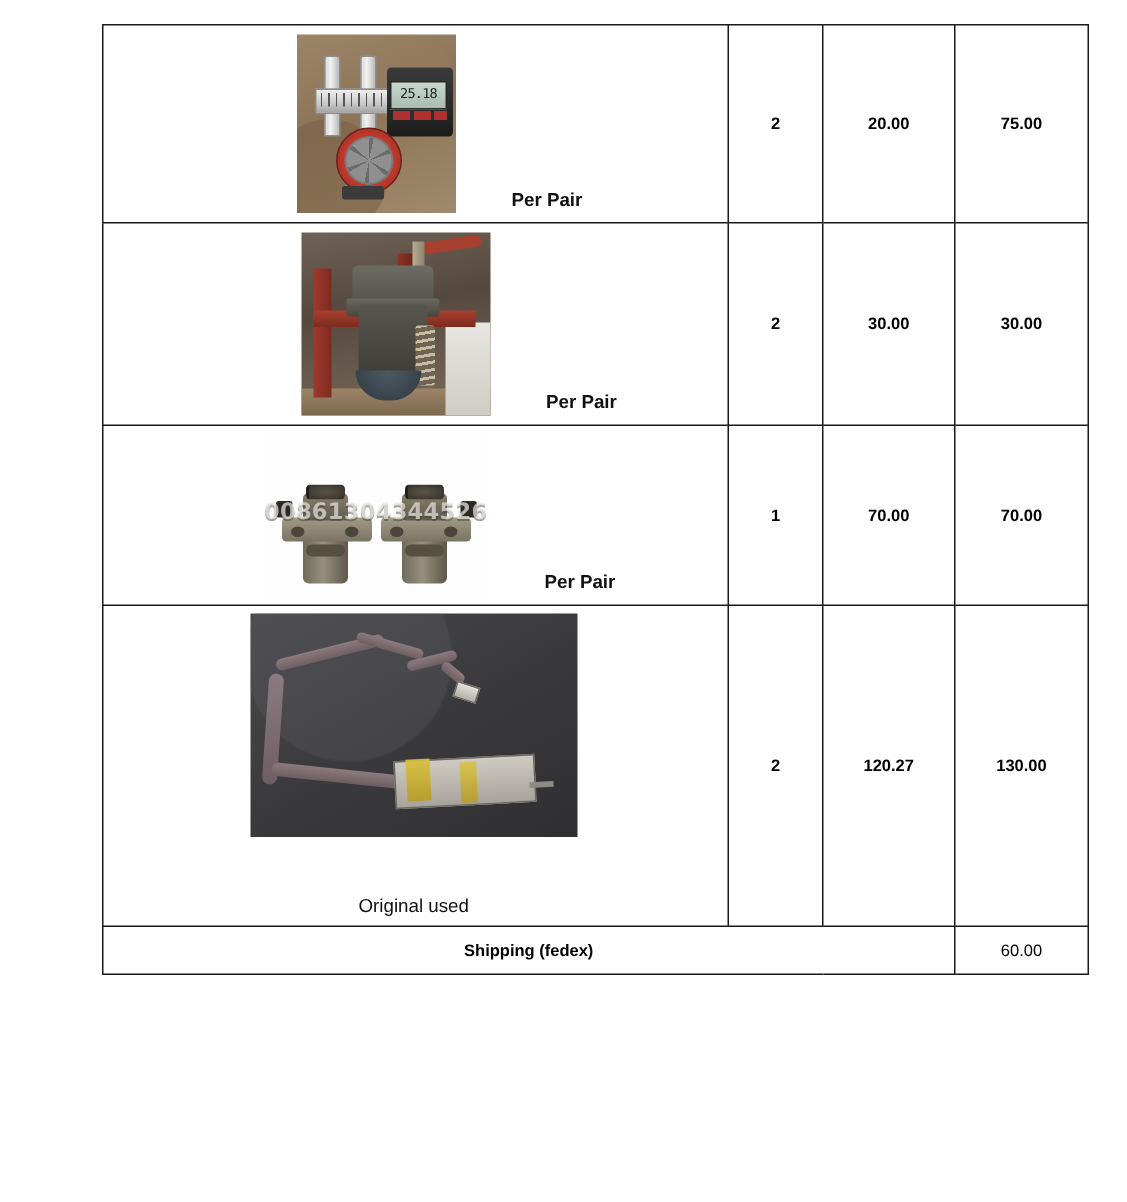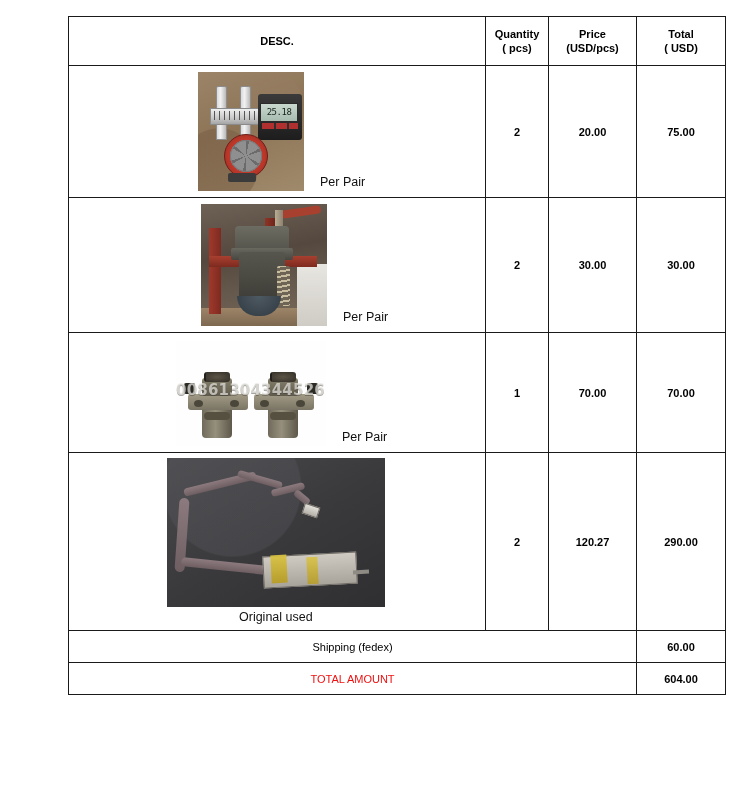--- a/index.html
+++ b/index.html
@@ -83,33 +83,35 @@
     text-align: center;
     font-weight: bold;
     font-size: 11px;
     vertical-align: top;
     padding-top: 12px;
   }
 
   .photo-row {
     display: flex;
     align-items: flex-end;
+    gap: 21px;
   }
   .caption {
     font-size: 12.5px;
-    font-weight: normal;
+    font-weight: bold;
     color: #111;
     white-space: nowrap;
     padding-bottom: 2px;
     padding-left: 16px;
   }
   .caption-below {
     font-size: 12.5px;
     color: #111;
     padding: 3px 0 4px 0;
+    margin-top: 36px;
   }
 
   
   .photo {
     position: relative;
     overflow: hidden;
     flex: 0 0 auto;
   }
 
   
@@ -391,27 +393,27 @@
   .rb1 { left: 16px; top: 22px; width: 74px; height: 8px; transform: rotate(-14deg); }
   .rb2 { left: 70px; top: 18px; width: 46px; height: 7px; transform: rotate(16deg); }
   .rb3 { left: 104px; top: 28px; width: 34px; height: 7px; transform: rotate(-14deg); }
   .rb4 { left: 10px; top: 40px; width: 10px; height: 74px; transform: rotate(4deg); }
   .rb5 { left: 14px; top: 104px; width: 96px; height: 9px; transform: rotate(6deg); }
   .rb6 { left: 126px; top: 36px; width: 18px; height: 7px; transform: rotate(40deg); }
 
   
   .foot-label {
     text-align: center;
-    font-weight: normal;
+    font-weight: bold;
     font-size: 11.5px;
     height: 31px;
   }
   .foot-amount {
     text-align: center;
-    font-weight: bold;
+    font-weight: normal;
     font-size: 11px;
   }
   .total-label {
     color: #ee1111;
   }
   .pay-row {
     text-align: center;
     font-weight: bold;
     font-size: 12px;
     height: 31px;
@@ -425,35 +427,20 @@
 
   <table class="invoice-table">
     <colgroup>
       <col class="c-desc">
         <col class="c-qty">
         <col class="c-price">
         <col class="c-total">
     </colgroup>
     <tbody>
 
-      <tr>
-        <td class="hdr">DESC.</td>
-        <td class="hdr">
-          <span class="two-line">Quantity</span>
-          <span class="two-line">( pcs)</span>
-        </td>
-        <td class="hdr">
-          <span class="two-line">Price</span>
-          <span class="two-line">(USD/pcs)</span>
-        </td>
-        <td class="hdr">
-          <span class="two-line">Total</span>
-          <span class="two-line">( USD)</span>
-        </td>
-      </tr>
 
       <tr>
         <td class="cell-desc">
           <div class="desc-inner" style="padding:6px 0 6px 129px;">
             <div class="photo-row">
               <div class="photo photo-caliper">
                 <div class="pc-jaw-l"></div>
                 <div class="pc-jaw-r"></div>
                 <div class="pc-beam"></div>
                 <div class="pc-scale"></div>
@@ -549,30 +536,26 @@
               <div class="pcb-body"></div>
               <div class="pcb-tape1"></div>
               <div class="pcb-tape2"></div>
               <div class="pcb-shaft"></div>
             </div>
             <div class="caption-below" style="padding-left:72px;">Original used</div>
           </div>
         </td>
         <td class="num-cell">2</td>
         <td class="num-cell">120.27</td>
-        <td class="num-cell">290.00</td>
+        <td class="num-cell">130.00</td>
       </tr>
 
       <tr>
         <td class="foot-label" colspan="3">Shipping (fedex)</td>
         <td class="foot-amount">60.00</td>
       </tr>
 
 
-      <tr>
-        <td class="foot-label total-label" colspan="3">TOTAL AMOUNT</td>
-        <td class="foot-amount">604.00</td>
-      </tr>
 
 
     </tbody>
   </table>
 </div>
 
 </body></html>

